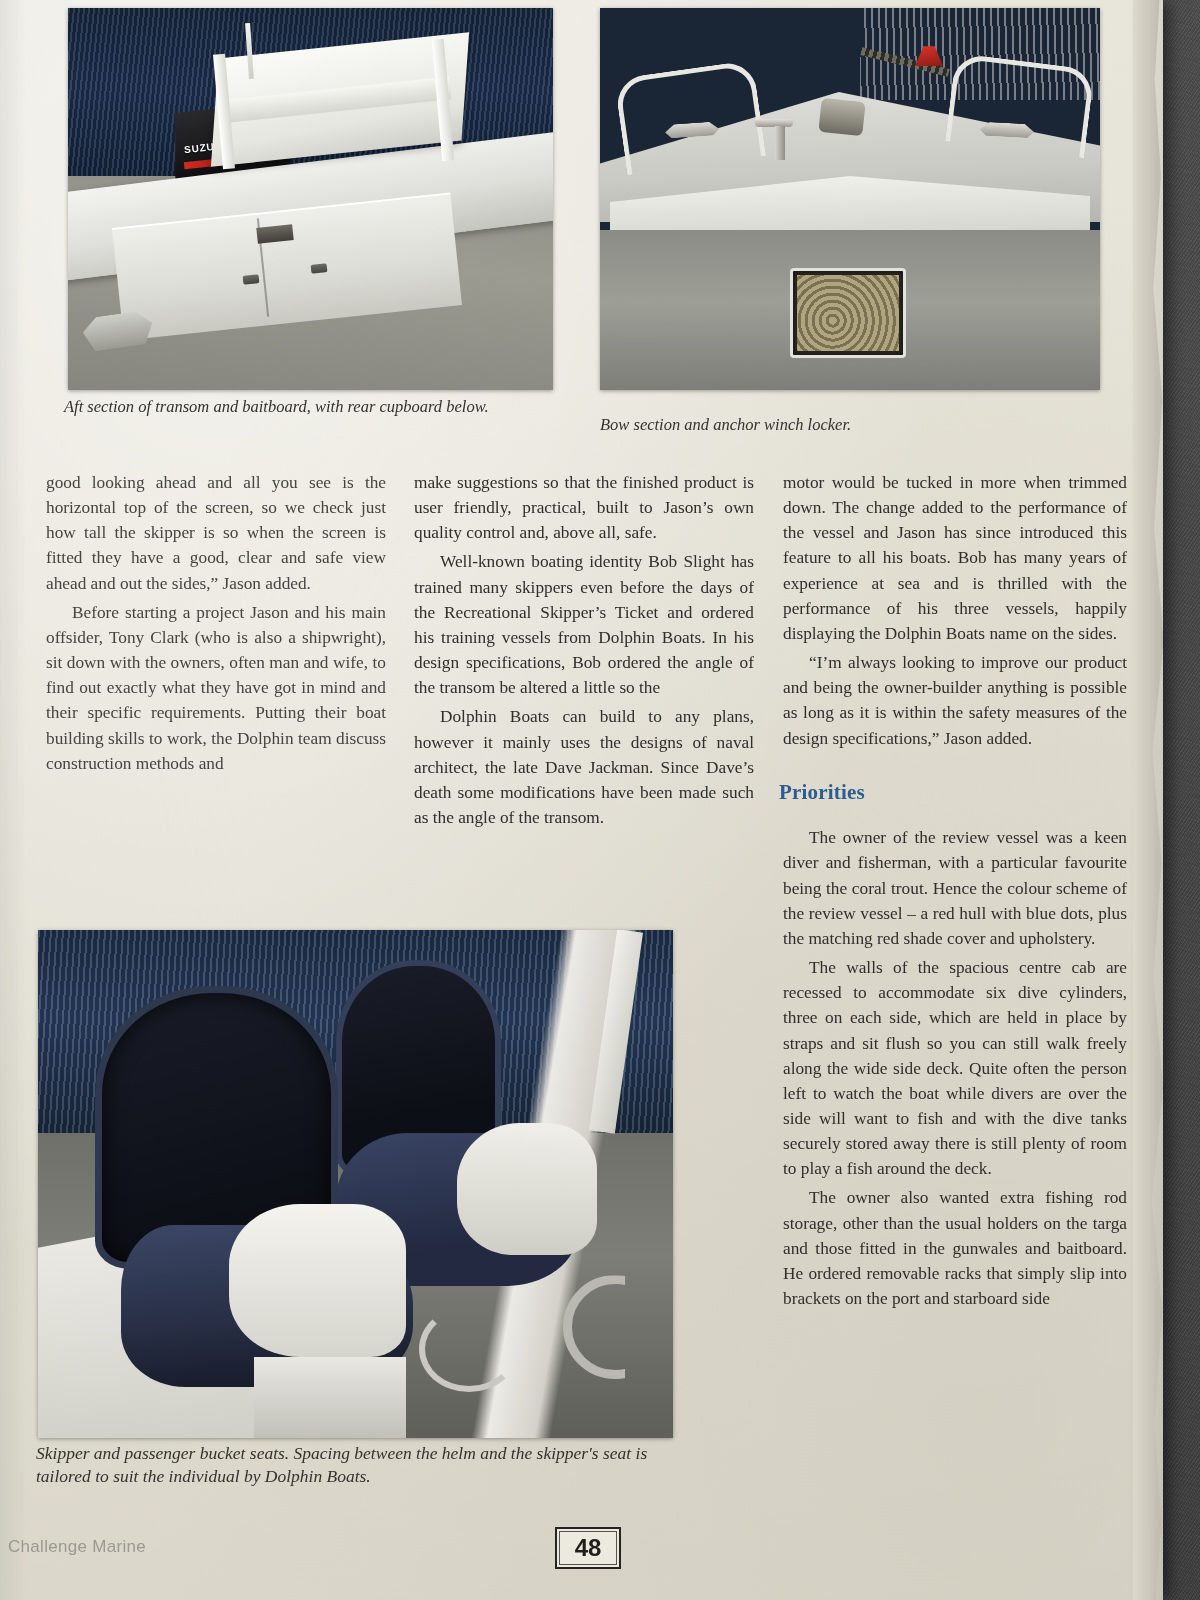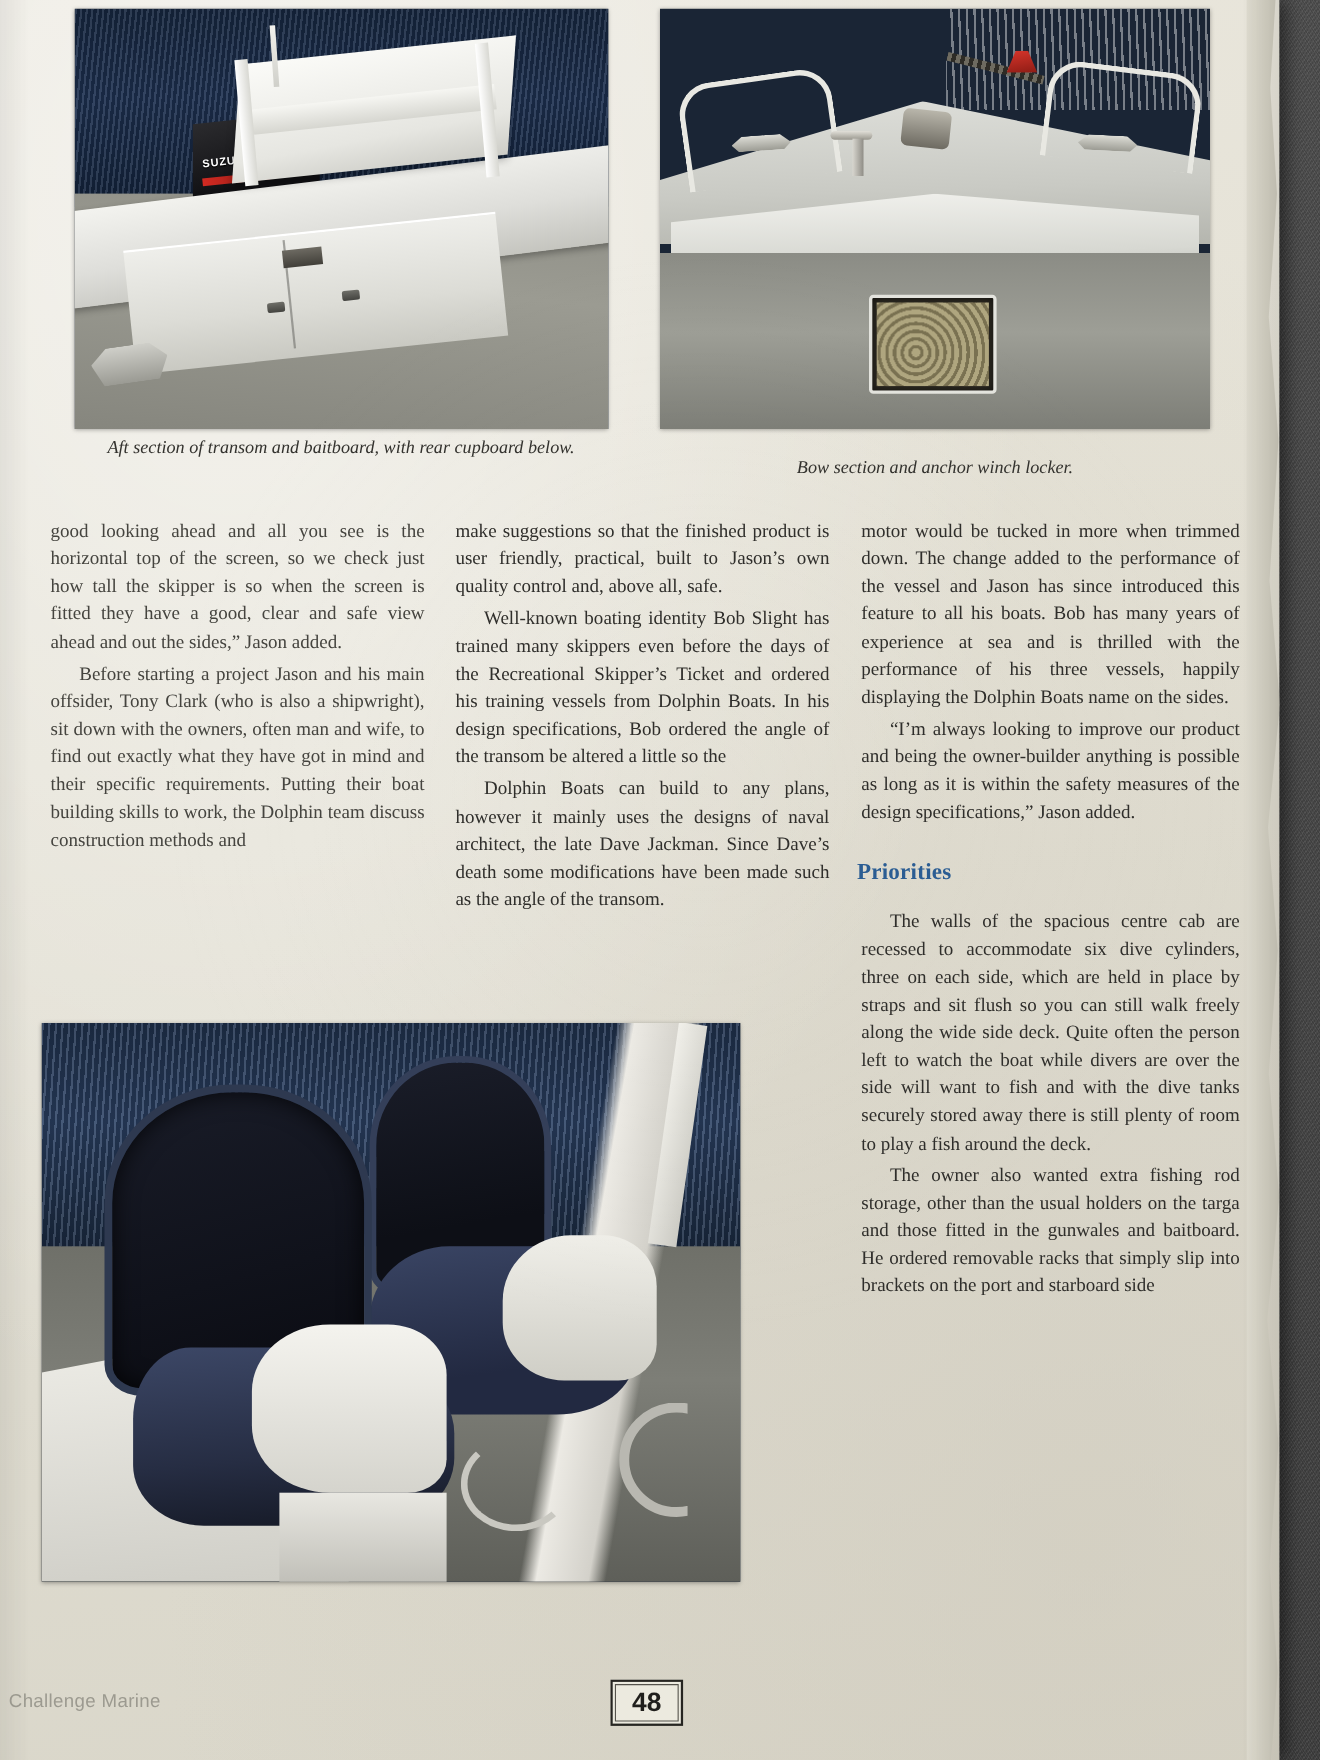--- a/index.html
+++ b/index.html
@@ -307,21 +307,20 @@
   }
 
   
   .caption {
     position: absolute;
     font-family: "Liberation Serif", serif;
     font-style: italic;
     font-size: 16.5px;
     line-height: 1.30;
     color: #33322e;
-    text-align: center;
   }
   #caption-transom { left: 64px; top: 396px; width: 492px; }
   #caption-bow     { left: 600px; top: 414px; width: 500px; }
   #caption-seats   { left: 36px; top: 1442px; width: 640px; font-size: 17.5px; }
 
   
   .col {
     position: absolute;
     width: 348px;
     font-size: 17.3px;
@@ -442,36 +441,38 @@
     <div class="seat seat-back-b"></div>
     <div class="seat-base-b"></div>
     <div class="seat-white-b"></div>
     <div class="seat seat-back-a"></div>
     <div class="seat-base-a"></div>
     <div class="seat-white-a"></div>
     <div class="pedestal"></div>
     <div class="rail-hoop"></div>
     <div class="wheel"></div>
   </div>
+  <div class="caption" id="caption-seats">Skipper and passenger bucket seats. Spacing between the helm and the skipper's seat is tailored to suit the individual by Dolphin Boats.</div>
 
   <div class="col" id="col-1">
     <p class="flush">good looking ahead and all you see is the horizontal top of the screen, so we check just how tall the skipper is so when the screen is fitted they have a good, clear and safe view ahead and out the sides,” Jason added.</p>
     <p class="indent">Before starting a project Jason and his main offsider, Tony Clark (who is also a shipwright), sit down with the owners, often man and wife, to find out exactly what they have got in mind and their specific requirements. Putting their boat building skills to work, the Dolphin team discuss construction methods and</p>
   </div>
 
   <div class="col" id="col-2">
     <p class="flush">make suggestions so that the finished product is user friendly, practical, built to Jason’s own quality control and, above all, safe.</p>
     <p class="indent">Well-known boating identity Bob Slight has trained many skippers even before the days of the Recreational Skipper’s Ticket and ordered his training vessels from Dolphin Boats. In his design specifications, Bob ordered the angle of the transom be altered a little so the</p>
     <p class="indent">Dolphin Boats can build to any plans, however it mainly uses the designs of naval architect, the late Dave Jackman. Since Dave’s death some modifications have been made such as the angle of the transom.</p>
   </div>
 
   <div class="col" id="col-3">
     <p class="flush">motor would be tucked in more when trimmed down. The change added to the performance of the vessel and Jason has since introduced this feature to all his boats. Bob has many years of experience at sea and is thrilled with the performance of his three vessels, happily displaying the Dolphin Boats name on the sides.</p>
     <p class="indent">“I’m always looking to improve our product and being the owner-builder anything is possible as long as it is within the safety measures of the design specifications,” Jason added.</p>
     <h2 class="subhead">Priorities</h2>
+    <p class="indent">The owner of the review vessel was a keen diver and fisherman, with a particular favourite being the coral trout. Hence the colour scheme of the review vessel – a red hull with blue dots, plus the matching red shade cover and upholstery.</p>
     <p class="indent">The walls of the spacious centre cab are recessed to accommodate six dive cylinders, three on each side, which are held in place by straps and sit flush so you can still walk freely along the wide side deck. Quite often the person left to watch the boat while divers are over the side will want to fish and with the dive tanks securely stored away there is still plenty of room to play a fish around the deck.</p>
     <p class="indent">The owner also wanted extra fishing rod storage, other than the usual holders on the targa and those fitted in the gunwales and baitboard. He ordered removable racks that simply slip into brackets on the port and starboard side</p>
   </div>
 
   <div id="page-number-box">
     <span>48</span>
   </div>
 
   <div class="page-edge"></div>
 </div>

